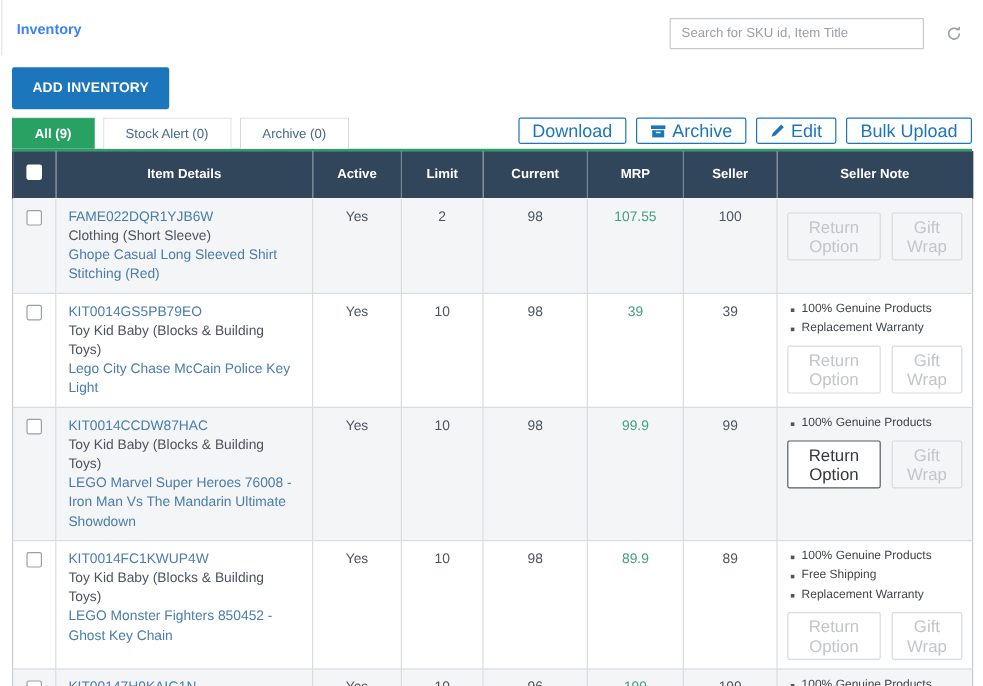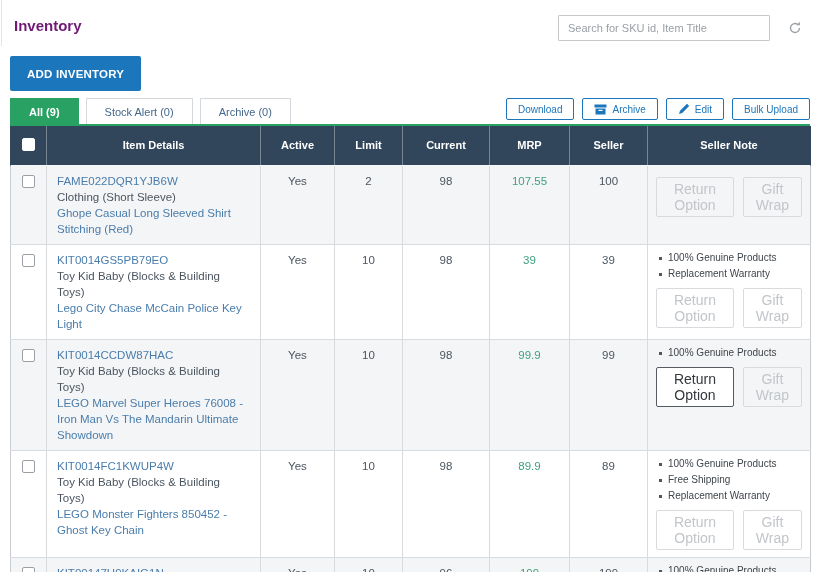--- a/index.html
+++ b/index.html
@@ -15,41 +15,41 @@
     --row-alt:#f4f5f6;
   }
   *{box-sizing:border-box;margin:0;padding:0;}
   html,body{width:819px;height:572px;overflow:hidden;background:#fff;
     font-family:"Liberation Sans",sans-serif;color:var(--txt);}
   .page{width:819px;height:572px;padding:0 9px 0 10px;position:relative;}
   .edge-line{position:absolute;left:1px;top:0;width:1px;height:46px;background:#e2e4e6;}
 
   
   .top{display:flex;justify-content:space-between;align-items:flex-start;}
-  .page-title{font-size:15px;font-weight:700;color:#701a75;padding:17px 0 0 4px;}
+  .page-title{font-size:12px;font-weight:700;color:#3b82f6;padding:17px 0 0 4px;}
   .search-wrap{position:relative;margin-top:15px;width:252px;}
   .search-input{width:212px;height:26px;border:1px solid #c6cacd;border-radius:1px;
     padding:0 30px 0 9px;font-size:11px;color:#4b5560;font-family:inherit;outline:none;}
   .search-input::placeholder{color:#9aa0a6;}
   .search-refresh{position:absolute;right:7px;top:5px;width:16px;height:16px;cursor:pointer;}
 
   
   .btn-add{display:inline-block;margin:15px 0 0 0;height:35px;padding:0 17px;
     background:var(--blue);color:#fff;font-size:11.5px;font-weight:700;border:none;
     border-radius:2px;letter-spacing:.2px;font-family:inherit;cursor:pointer;}
 
   
   .tabs-bar{display:flex;align-items:flex-end;border-bottom:2px solid var(--green);margin-top:7px;}
   .tab{height:26px;padding:0 18px;display:flex;align-items:center;font-size:11px;
     border:1px solid #d5d9dd;border-bottom:none;background:#fff;color:var(--tab-txt);
     margin-right:7px;cursor:pointer;border-radius:1px 1px 0 0;}
   .tab.active{background:var(--green);border-color:var(--green);color:#fff;font-weight:700;}
   .actions{margin-left:auto;display:flex;gap:8px;align-items:center;padding-bottom:4px;}
   .act-btn{height:22px;display:flex;align-items:center;gap:5px;padding:0 11px;background:#fff;
-    border:1px solid var(--blue);color:var(--blue);font-size:10px;border-radius:2px;
+    border:1px solid var(--blue);color:var(--blue);font-size:15px;border-radius:2px;
     font-family:inherit;cursor:pointer;}
   .act-btn svg{display:block;}
 
   
   table{width:800px;border-collapse:collapse;table-layout:fixed;}
   thead th{background:var(--navy);color:#fff;font-size:11px;font-weight:700;
     border:1px solid rgba(255,255,255,.35);border-top:none;text-align:center;}
   thead tr.group-row th{height:23px;}
   thead tr.col-row th{height:39px;}
   thead th:first-child{border-left:1px solid var(--navy);}

